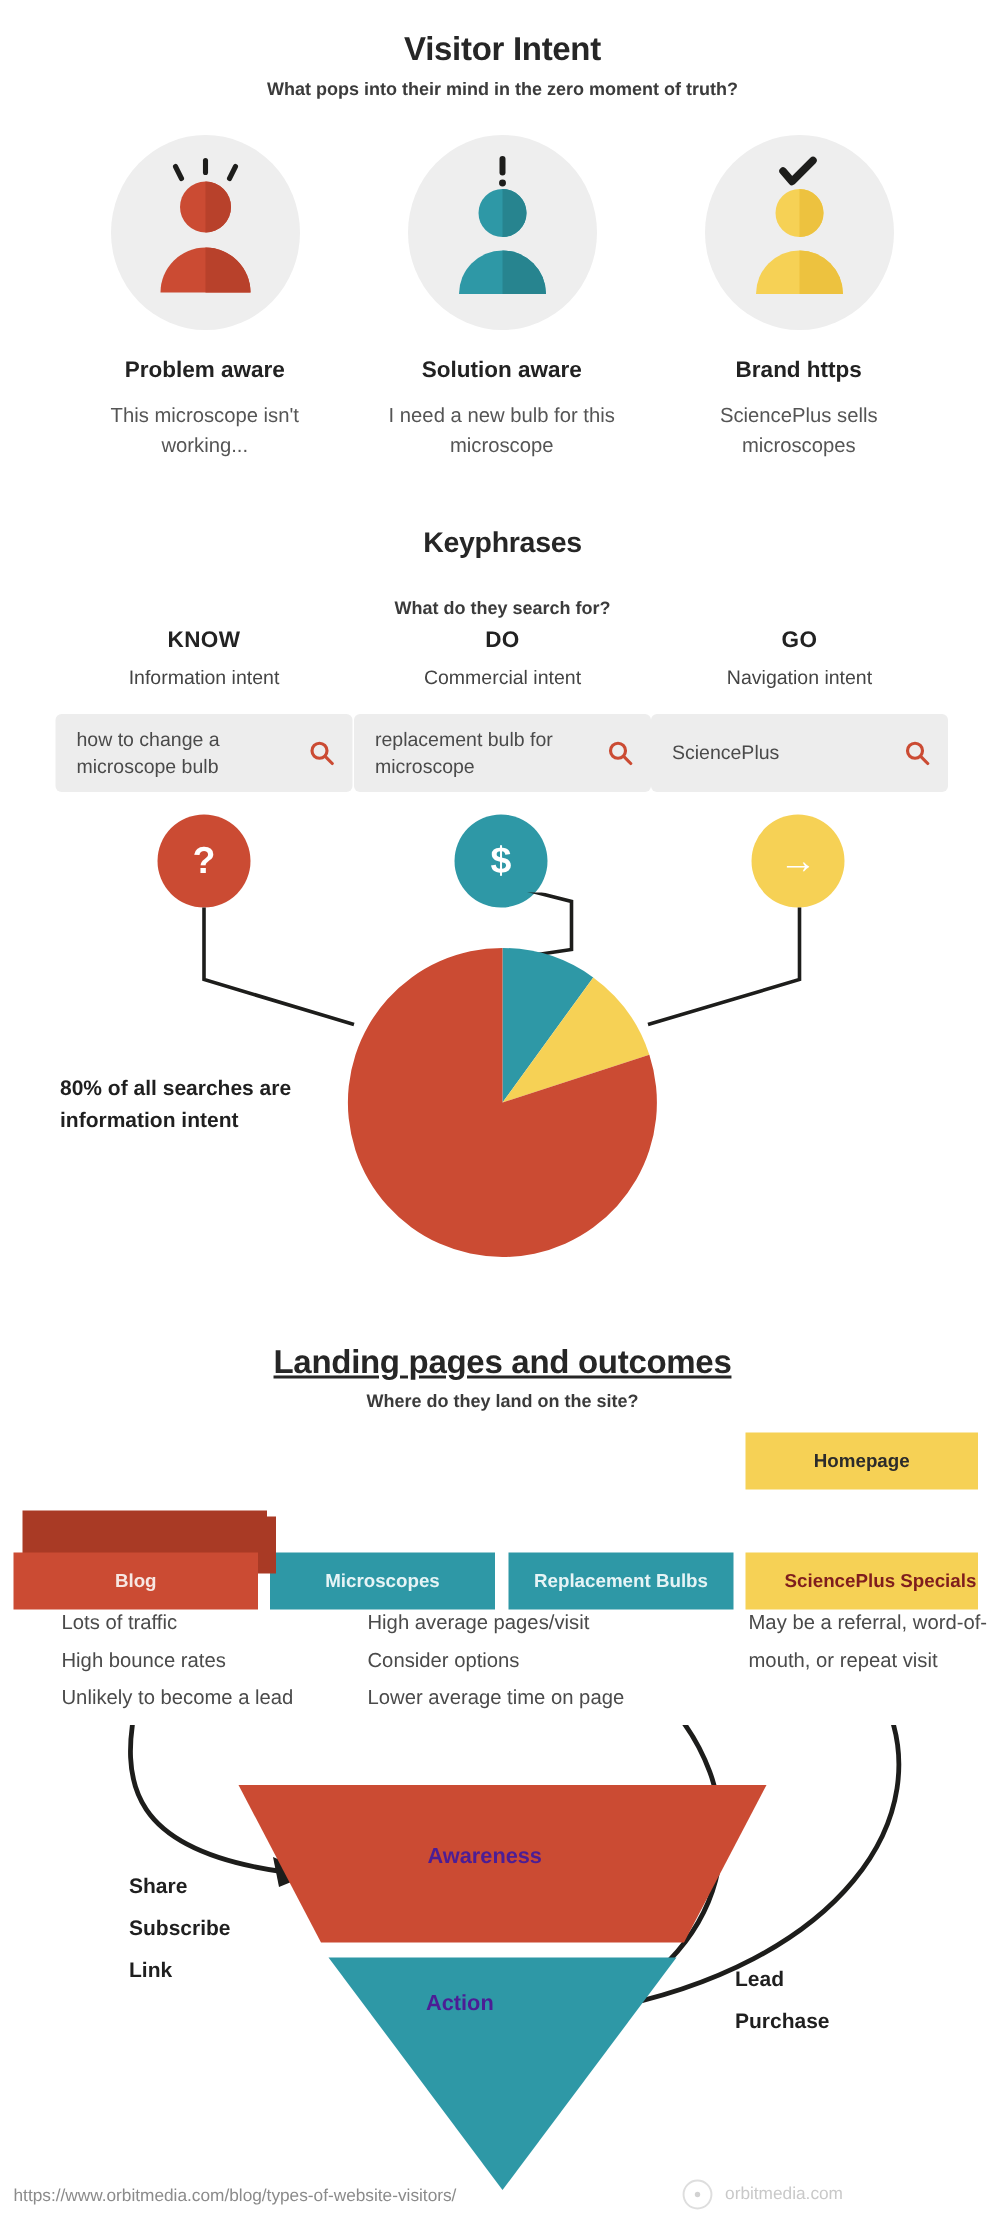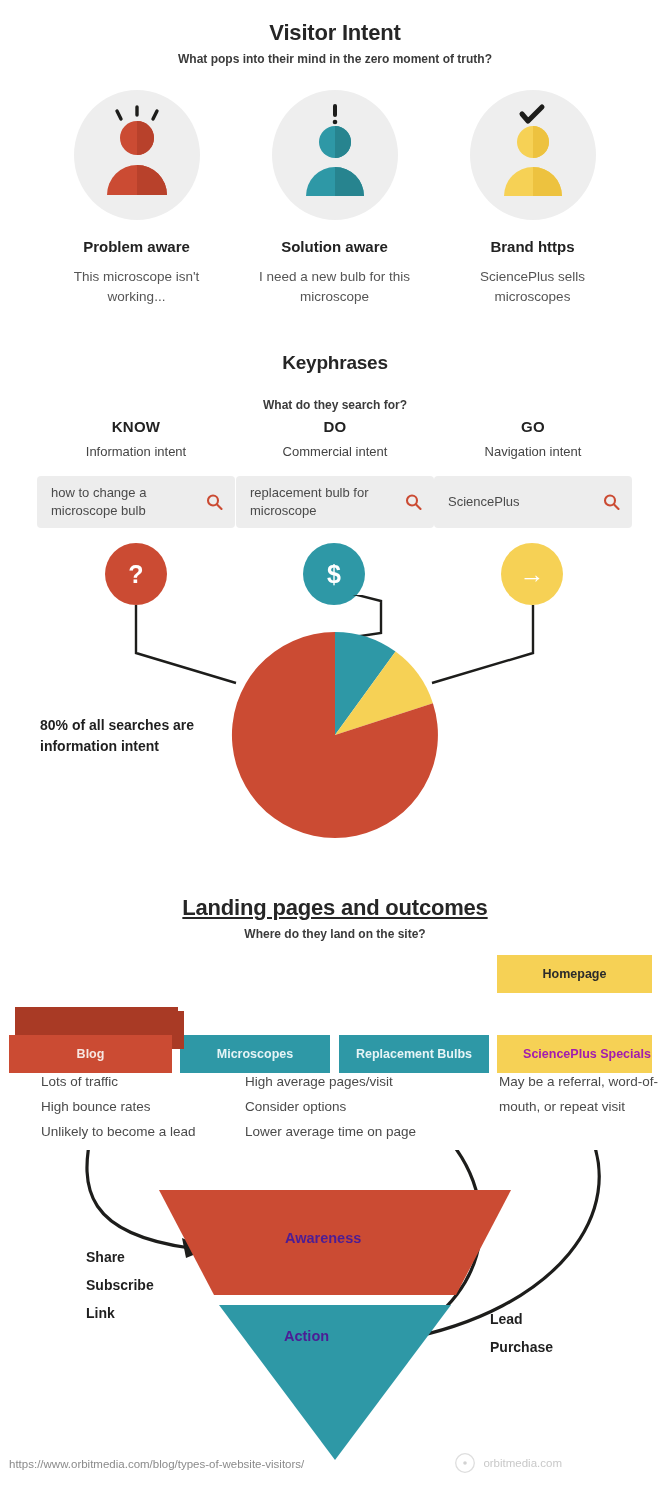--- a/index.html
+++ b/index.html
@@ -128,21 +128,21 @@
     left:9px; width:163px;
     background:#cb4b33; color:#f7e7e2;
     z-index:3;
   }
   .blog-shadow { position:absolute; background:#a93a25; }
   #blog-sh1 { left:15px; top:1007px; width:163px; height:38px; z-index:2; }
   #blog-sh2 { left:21px; top:1011px; width:163px; height:38px; z-index:1; }
 
   #tab-microscopes { left:180px; width:150px; background:#2e98a6; color:#e6f4f6; }
   #tab-bulbs       { left:339px; width:150px; background:#2e98a6; color:#e6f4f6; }
-  #tab-specials    { left:497px; width:155px; background:#f6d155; color:#a21caf;padding-left:25px; }
+  #tab-specials    { left:497px; width:155px; background:#f6d155; color:#7f1d1d;padding-left:25px; }
 
   .outcome {
     position:absolute; top:1070px;
     font-size:13.5px; color:#4a4a4a; line-height:1.85;
   }
   #out-0 { left:9px;   width:230px;margin-left:32px; }
   #out-1 { left:245px; width:235px; }
   #out-2 { left:499px; width:160px; }
 
   

